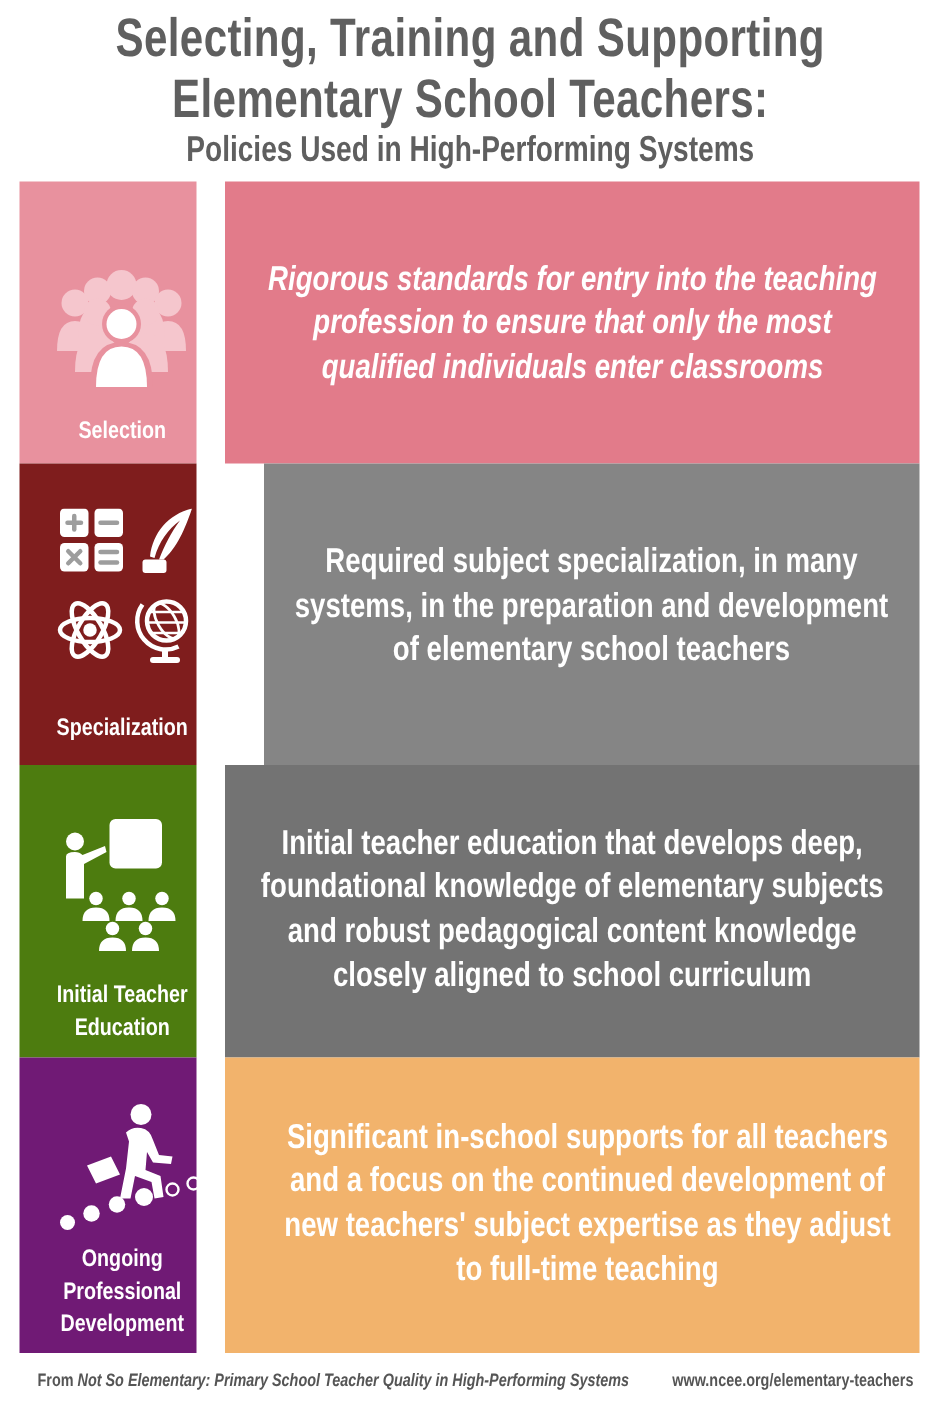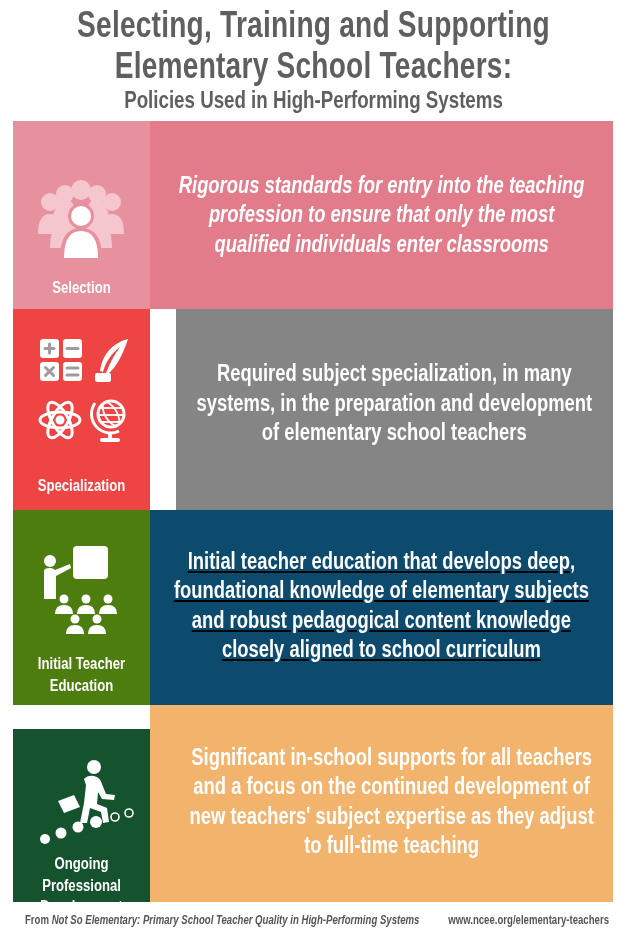--- a/index.html
+++ b/index.html
@@ -2,21 +2,21 @@
 <html><head>
 <meta charset="utf-8">
 <style>
   html,body{margin:0;padding:0;background:#ffffff;}
   body{width:627px;height:937px;position:relative;overflow:hidden;font-family:"Liberation Sans",sans-serif;}
   .title{position:absolute;left:0;width:627px;text-align:center;color:#5f5f5f;font-family:"Liberation Sans",sans-serif;font-weight:bold;transform:scaleX(0.78);transform-origin:center;}
   .t1{top:4px;font-size:36px;line-height:42px;letter-spacing:0.3px;}
   .t2{top:45px;font-size:36px;line-height:42px;letter-spacing:0.3px;}
   .t3{top:86px;font-size:24px;line-height:28px;font-weight:bold;}
   .block{position:absolute;left:13px;width:600px;}
-  .left{position:absolute;left:0;top:0;bottom:0;width:137px;}
+  .left{position:absolute;left:0;top:0;bottom:0;width:118px;}
   .right{position:absolute;left:137px;top:0;bottom:0;right:0;display:flex;align-items:center;justify-content:center;}
   .desc{color:#ffffff;font-weight:bold;font-size:23px;line-height:29.5px;text-align:center;transform:scaleX(0.80);transform-origin:center;white-space:nowrap;}
   .label{position:absolute;left:0;width:137px;text-align:center;color:#ffffff;font-weight:bold;font-size:16px;line-height:21.5px;transform:scaleX(0.82);transform-origin:center;}
   .icon{position:absolute;}
   .footer{position:absolute;top:913px;font-size:12px;color:#555555;font-weight:bold;transform:scaleX(0.80);}
   .footer-left{left:25px;transform-origin:left;white-space:nowrap;}
   .footer-right{right:18px;transform-origin:right;white-space:nowrap;}
   .footer i{font-style:italic;}
 </style>
 </head>
@@ -58,21 +58,21 @@
   <div class="right" style="background:#e27b8a;font-style:italic;">
     <div class="desc">
       <div>Rigorous standards for entry into the teaching</div>
       <div>profession to ensure that only the most</div>
       <div>qualified individuals enter classrooms</div>
     </div>
   </div>
 </div>
 
 <div class="block" style="top:309px;height:201px;">
-  <div class="left" style="background:#ef4444;">
+  <div class="left" style="background:#7f1d1d;">
     <svg class="icon" style="left:27px;top:30px;" width="43" height="43" viewBox="0 0 43 43">
       <g fill="#ffffff">
         <rect x="0" y="0" width="19" height="19" rx="3"></rect>
           <rect x="23" y="0" width="19" height="19" rx="3"></rect>
         <rect x="0" y="23" width="19" height="19" rx="3"></rect>
           <rect x="23" y="23" width="19" height="19" rx="3"></rect>
       </g>
       <g stroke="#9d9d9d" stroke-width="3" stroke-linecap="round">
         <line x1="5" y1="9.5" x2="14" y2="9.5"></line>
           <line x1="9.5" y1="5" x2="9.5" y2="14"></line>
@@ -139,32 +139,32 @@
           <circle cx="53" cy="75" r="4.5"></circle>
             <path d="M44 90 q0-9 9-9 q9 0 9 9z"></path>
         </g>
       </g>
     </svg>
     <div class="label" style="top:143px;">
       <div>Initial Teacher</div>
       <div>Education</div>
     </div>
   </div>
-  <div class="right" style="background:#0c4a6e;text-decoration:underline;">
+  <div class="right" style="background:#737373;">
     <div class="desc" style="margin-top:-4px;">
       <div>Initial teacher education that develops deep,</div>
       <div>foundational knowledge of elementary subjects</div>
       <div>and robust pedagogical content knowledge</div>
       <div>closely aligned to school curriculum</div>
     </div>
   </div>
 </div>
 
 <div class="block" style="top:705px;height:197px;">
-  <div class="left" style="background:#14532d;margin-top:24px;">
+  <div class="left" style="background:#701a75;">
     <svg class="icon" style="left:25px;top:30px;" width="100" height="86" viewBox="0 0 100 86">
       <g fill="#ffffff">
         <circle cx="56" cy="8" r="7"></circle>
         <path d="M46 20 q4-4 10-3 q6 1 8 8 l4 10 l9 1 l-1 5 l-12-1 l-4-7 l-1 12 l10 4 l2 14 l-6 1 l-2-11 l-11-4 l-3 15 l-7 0 l4-20 l2-18z"></path>
         <path d="M20 42 l16-6 l6 12 l-16 6z"></path>
         <circle cx="7" cy="80" r="5"></circle>
           <circle cx="23" cy="74" r="5.5"></circle>
         <circle cx="40" cy="68" r="5.5"></circle>
           <circle cx="58" cy="63" r="6"></circle>
       </g>

